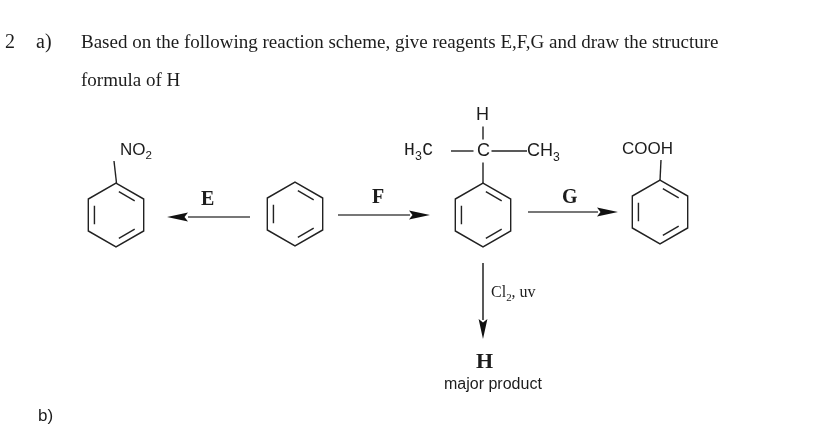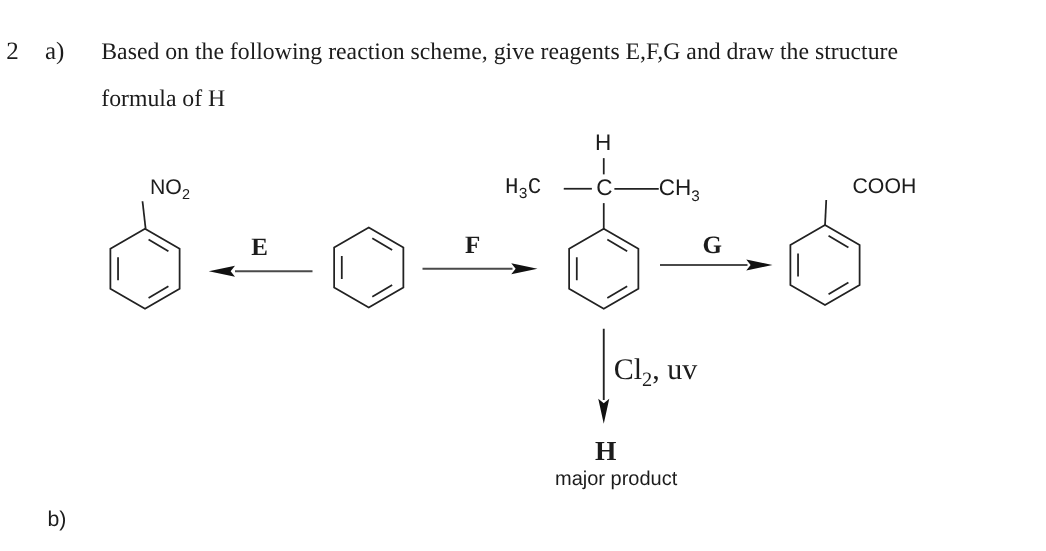--- a/index.html
+++ b/index.html
@@ -12,21 +12,21 @@
     font-family:"Liberation Serif", serif;
   }
   .abs{position:absolute;line-height:1.15;white-space:nowrap;}
   .serif{font-family:"Liberation Serif", serif;}
   .sans{font-family:"Liberation Sans", sans-serif;}
   .q-num{font-size:20px;}
   .q-line{font-size:19px;}
   .chem{font-size:18px;}
   .chem-sm{font-size:17px;}
   .reagent{font-size:20px;font-weight:bold;}
-  .cond{font-size:24px;}
+  .cond{font-size:16px;}
   .prod-h{font-size:22px;font-weight:bold;}
   .note{font-size:16px;}
   .partb{font-size:17px;}
   sub{font-size:68%;line-height:0;}
   svg{display:block;}
   .scheme-svg{position:absolute;left:0;top:0;}
 </style>
 </head>
 <body>
 
@@ -79,21 +79,21 @@
   <div class="abs serif reagent" style="left:562px;top:185px;">G</div>
 
   <div class="abs sans chem" style="left:476px;top:104px;">H</div>
 
   <div class="abs sans chem" style="left:404px;top:140px;font-family:Liberation Mono, monospace;"><span>H</span><sub>3</sub><span>C</span></div>
 
   <div class="abs sans chem" style="left:477px;top:140px;">C</div>
 
   <div class="abs sans chem" style="left:527px;top:140px;"><span>CH</span><sub>3</sub></div>
 
-  <div class="abs sans chem-sm" style="left:682px;top:139px;text-align:center;">COOH</div>
+  <div class="abs sans chem-sm" style="left:622px;top:139px;text-align:center;">COOH</div>
 
   <div class="abs serif cond" style="left:491px;top:283px;"><span>Cl</span><sub>2</sub><span>, uv</span></div>
 
   <div class="abs serif prod-h" style="left:476px;top:348px;">H</div>
   <div class="abs sans note" style="left:444px;top:375px;">major product</div>
 
   <div class="abs sans partb" style="left:38px;top:406px;">b)</div>
 
 </div>
 

